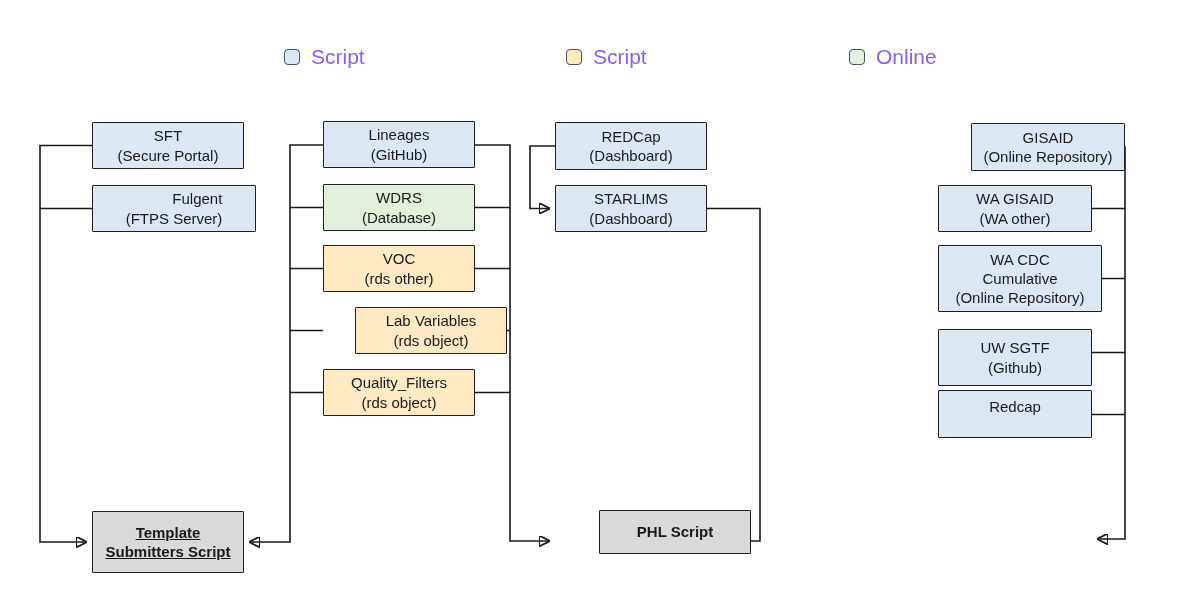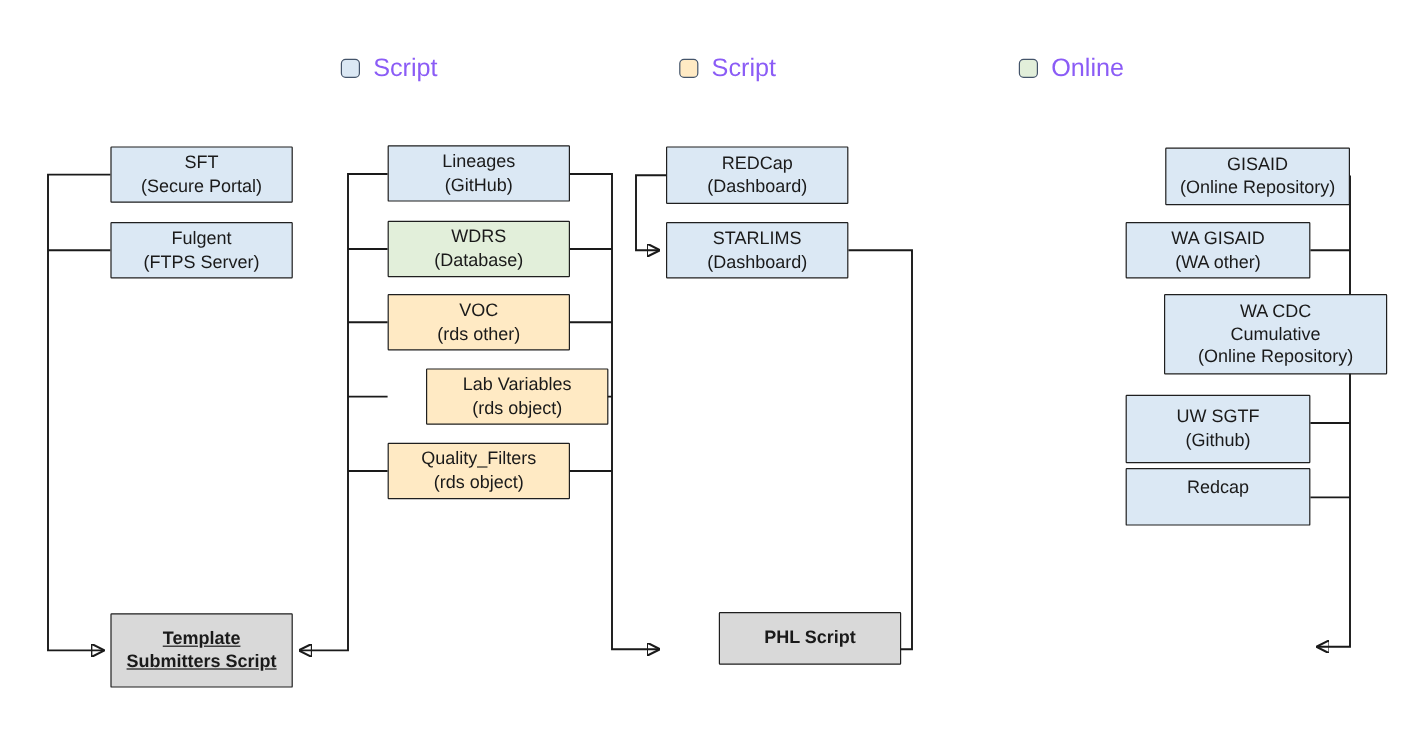--- a/index.html
+++ b/index.html
@@ -102,21 +102,21 @@
 
     <path d="M1092,147 L1125,147 L1125,539 L1098,539" marker-end="url(#arr)"></path>
     <path d="M1125,208.5 L1092,208.5"></path>
     <path d="M1125,278.5 L1092,278.5"></path>
     <path d="M1125,352.5 L1092,352.5"></path>
     <path d="M1125,414.5 L1092,414.5"></path>
   </svg>
 
   <div class="node n-blue" style="left:92px;top:122px;width:152px;height:47px;">SFT
 (Secure Portal)</div>
-  <div class="node n-blue" style="left:92px;top:185px;width:152px;height:47px;">Fulgent
+  <div class="node n-blue" style="left:92px;top:185px;width:164px;height:47px;text-align:right;">Fulgent
 (FTPS Server)</div>
 
   <div class="node n-blue" style="left:323px;top:121px;width:152px;height:47px;">Lineages
 (GitHub)</div>
   <div class="node n-green" style="left:323px;top:184px;width:152px;height:47px;">WDRS
 (Database)</div>
   <div class="node n-yellow" style="left:323px;top:245px;width:152px;height:47px;">VOC
 (rds other)</div>
   <div class="node n-yellow" style="left:323px;top:307px;width:152px;height:47px;margin-left:32px;">Lab Variables
 (rds object)</div>
@@ -125,21 +125,21 @@
 
   <div class="node n-blue" style="left:555px;top:122px;width:152px;height:48px;">REDCap
 (Dashboard)</div>
   <div class="node n-blue" style="left:555px;top:185px;width:152px;height:47px;">STARLIMS
 (Dashboard)</div>
 
   <div class="node n-blue" style="left:938px;top:123px;width:154px;height:48px;margin-left:33px;">GISAID
 (Online Repository)</div>
   <div class="node n-blue" style="left:938px;top:185px;width:154px;height:47px;">WA GISAID
 (WA other)</div>
-  <div class="node n-blue" style="left:938px;top:245px;width:186px;height:67px;margin-left:32px;">WA CDC
+  <div class="node n-blue" style="left:938px;top:245px;width:164px;height:67px;">WA CDC
 Cumulative
 (Online Repository)</div>
   <div class="node n-blue" style="left:938px;top:329px;width:154px;height:57px;">UW SGTF
 (Github)</div>
   <div class="node n-blue top-text" style="left:938px;top:390px;width:154px;height:48px;">Redcap</div>
 
   <div class="node n-gray" style="left:92px;top:511px;width:152px;height:62px;text-decoration:underline;">Template
 Submitters Script</div>
   <div class="node n-gray" style="left:587px;top:510px;width:152px;height:44px;margin-left:12px;">PHL Script</div>
 

